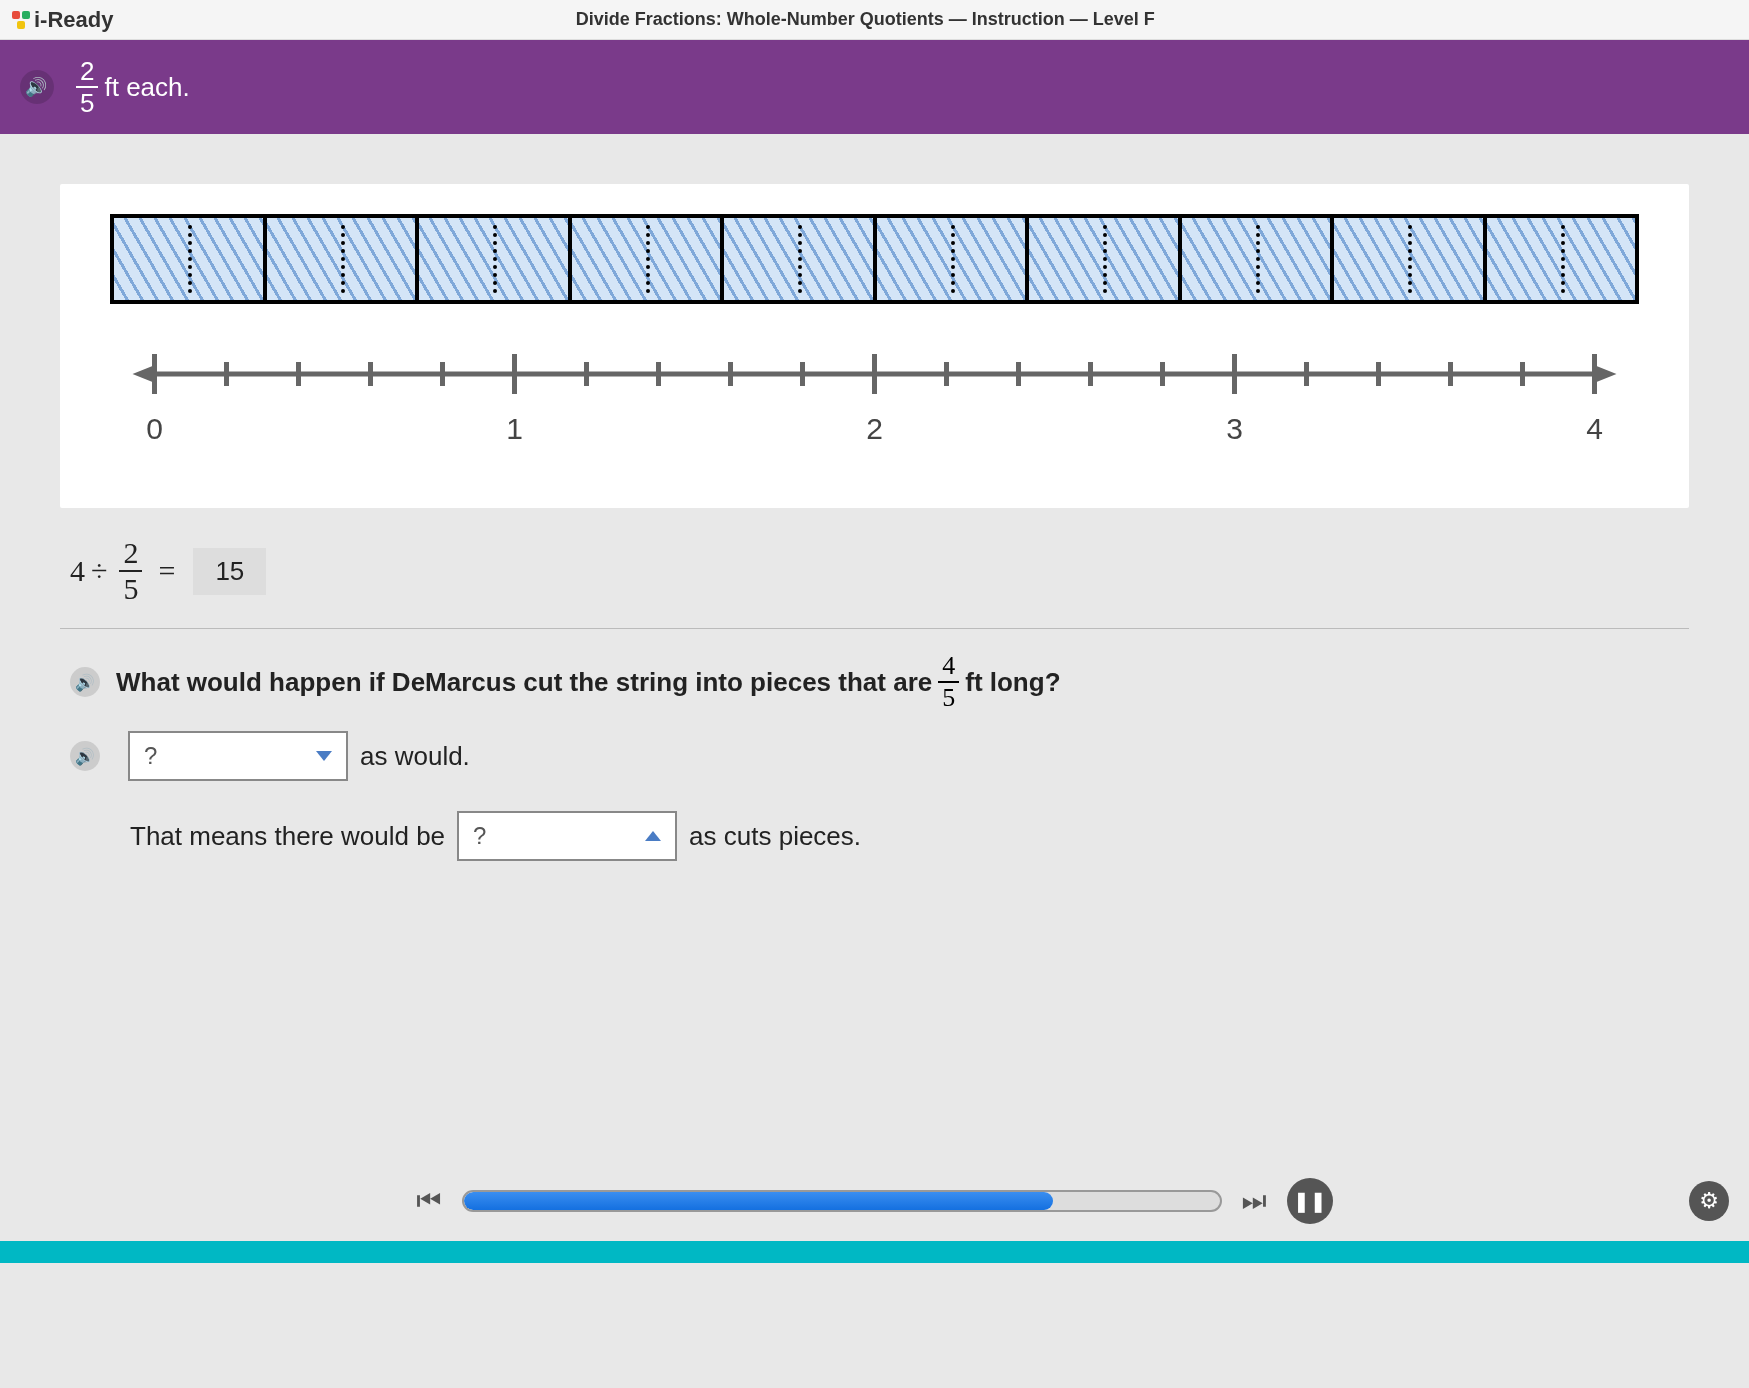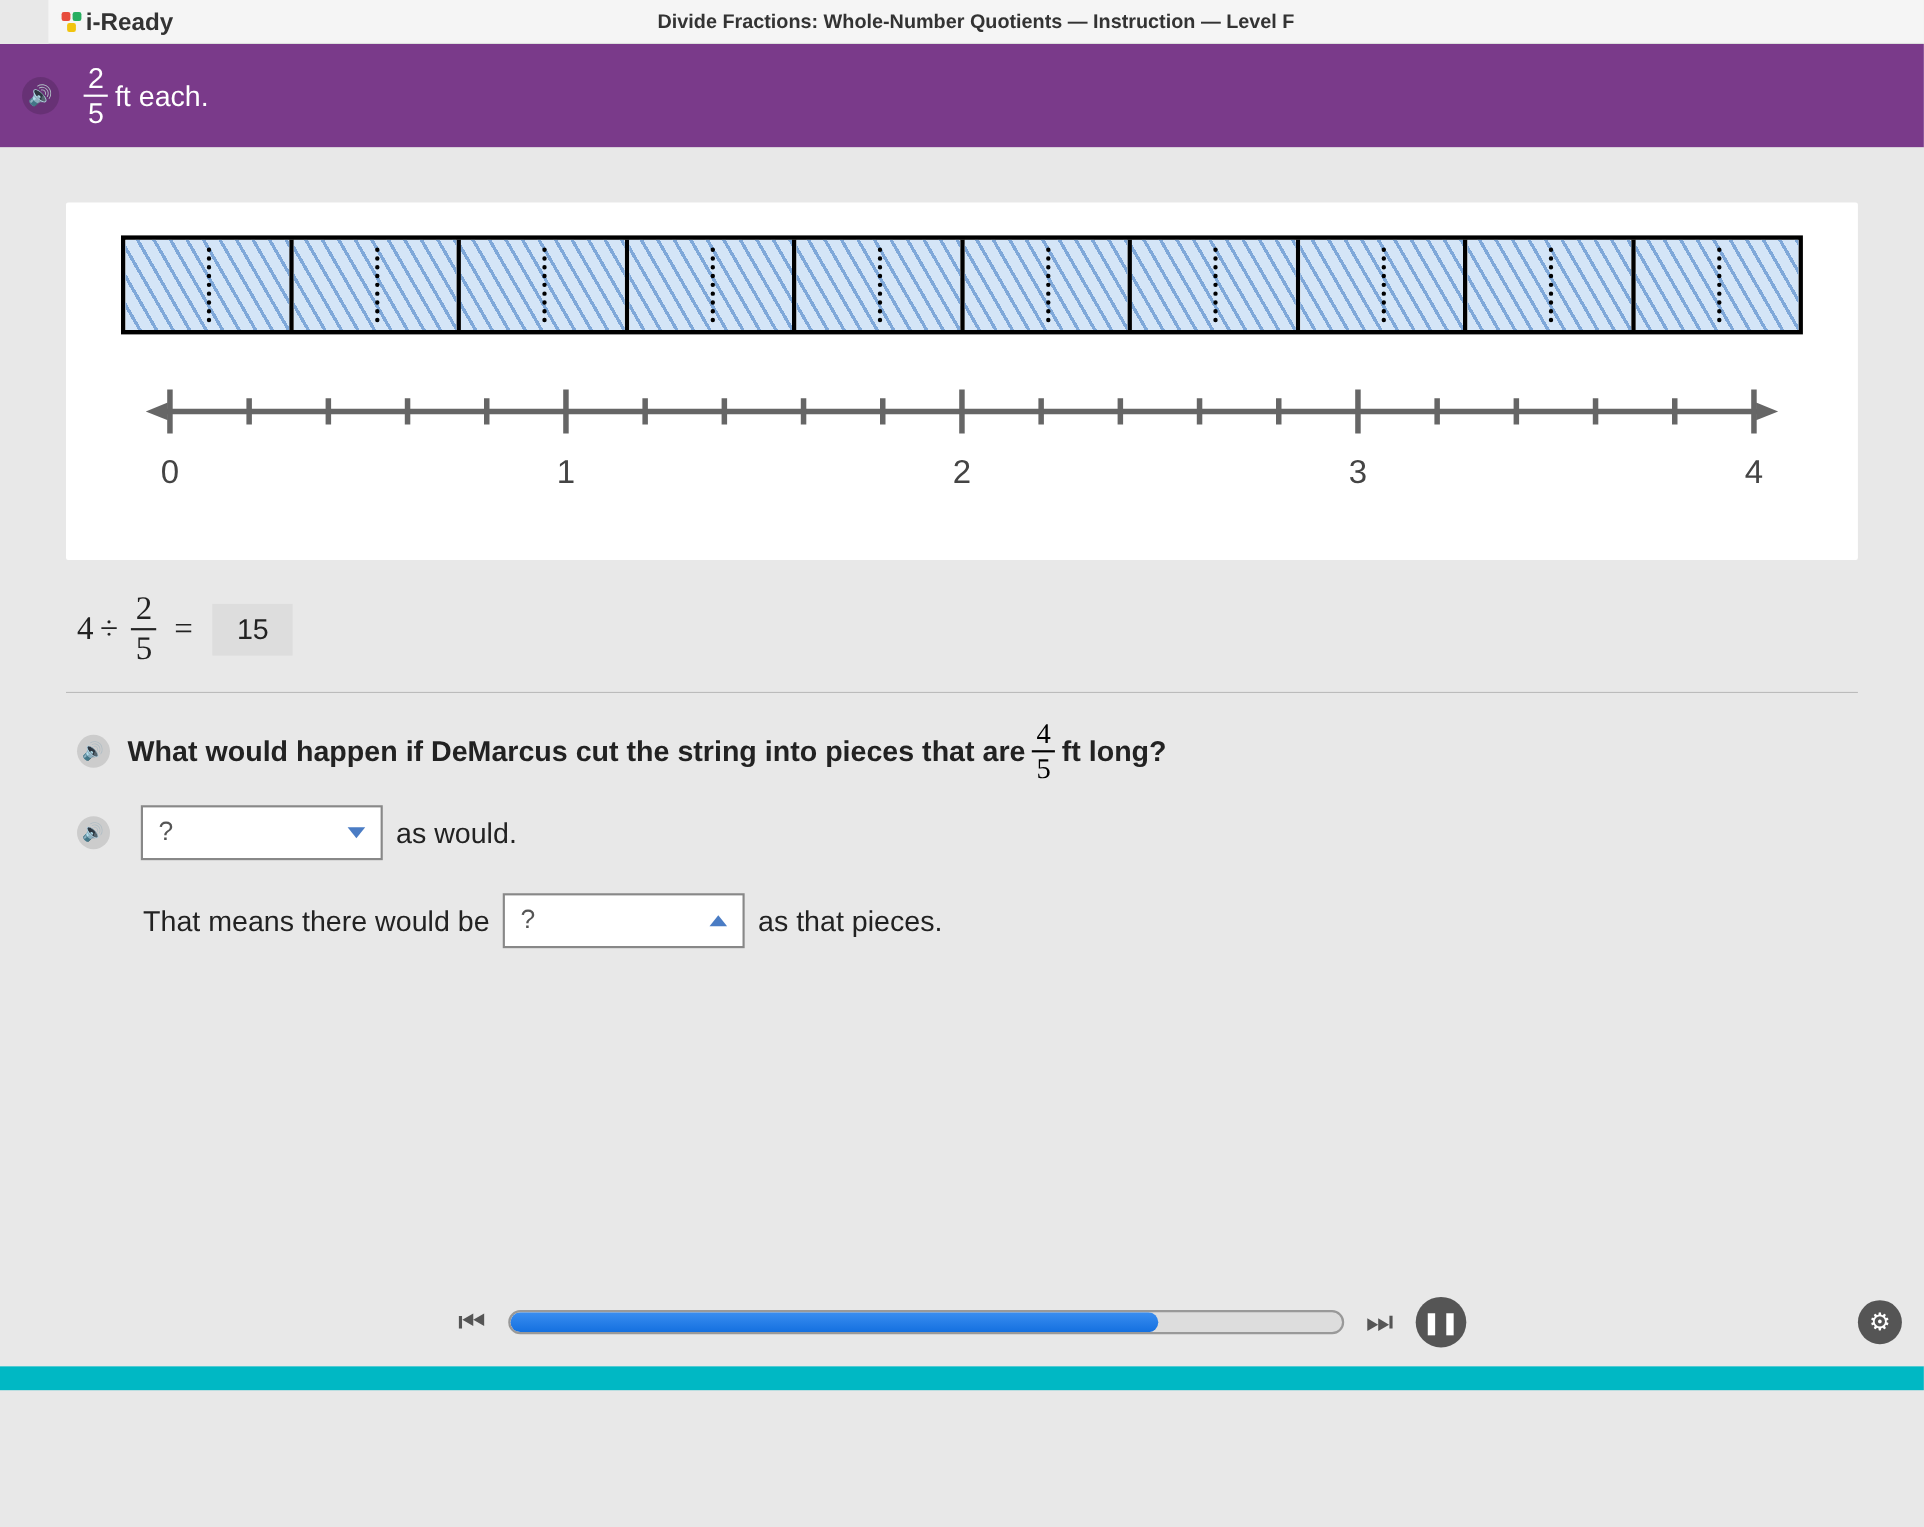--- a/index.html
+++ b/index.html
@@ -1,18 +1,18 @@
 <!DOCTYPE html>
 <html><head>
 <meta charset="utf-8">
 <style>
   * { box-sizing: border-box; margin: 0; padding: 0; }
   body { font-family: Arial, Helvetica, sans-serif; background: #e8e8e8; width: 1749px; }
   
-  .header { background: #f5f5f5; height: 40px; display: flex; align-items: center; padding: 0 12px; border-bottom: 1px solid #ddd; margin-left: 44px; }
+  .header { background: #f5f5f5; height: 40px; display: flex; align-items: center; padding: 0 12px; border-bottom: 1px solid #ddd; }
   .logo { display: flex; align-items: center; font-weight: bold; font-size: 22px; color: #333; }
   .logo-icon { width: 18px; height: 18px; margin-right: 4px; position: relative; }
   .logo-icon::before { content:""; position:absolute; width:8px; height:8px; background:#e74c3c; border-radius:2px; top:0; left:0;}
   .logo-icon::after { content:""; position:absolute; width:8px; height:8px; background:#27ae60; border-radius:2px; top:0; right:0;}
   .logo-icon-extra { position:absolute; width:8px; height:8px; background:#f1c40f; border-radius:2px; bottom:0; left:5px;}
   .header-title { flex: 1; text-align: center; font-size: 18px; color: #333; font-weight: 600; }
   
   .problem-bar { background: #7a3a8a; color: #fff; padding: 18px 20px; display: flex; align-items: center; font-size: 26px; }
   .audio-btn { width: 34px; height: 34px; border-radius: 50%; background: rgba(0,0,0,0.15); display:flex; align-items:center; justify-content:center; margin-right: 16px; cursor:pointer; }
   .audio-icon { color: #fff; font-size: 18px; }
@@ -190,21 +190,21 @@
       </div>
       <span>as would.</span>
     </div>
 
     <div class="q-row indent2">
       <span>That means there would be</span>
       <div class="dropdown">
         <span>?</span>
         <span class="dd-caret-up"></span>
       </div>
-      <span>as that pieces.</span>
+      <span>as cuts pieces.</span>
     </div>
   </div>
 </div>
 
 <div style="height:260px; background:#e8e8e8;"></div>
 
 <div class="footer">
   <span class="prev-btn">⏮</span>
   <div class="progress-track">
     <div class="progress-fill"></div>

